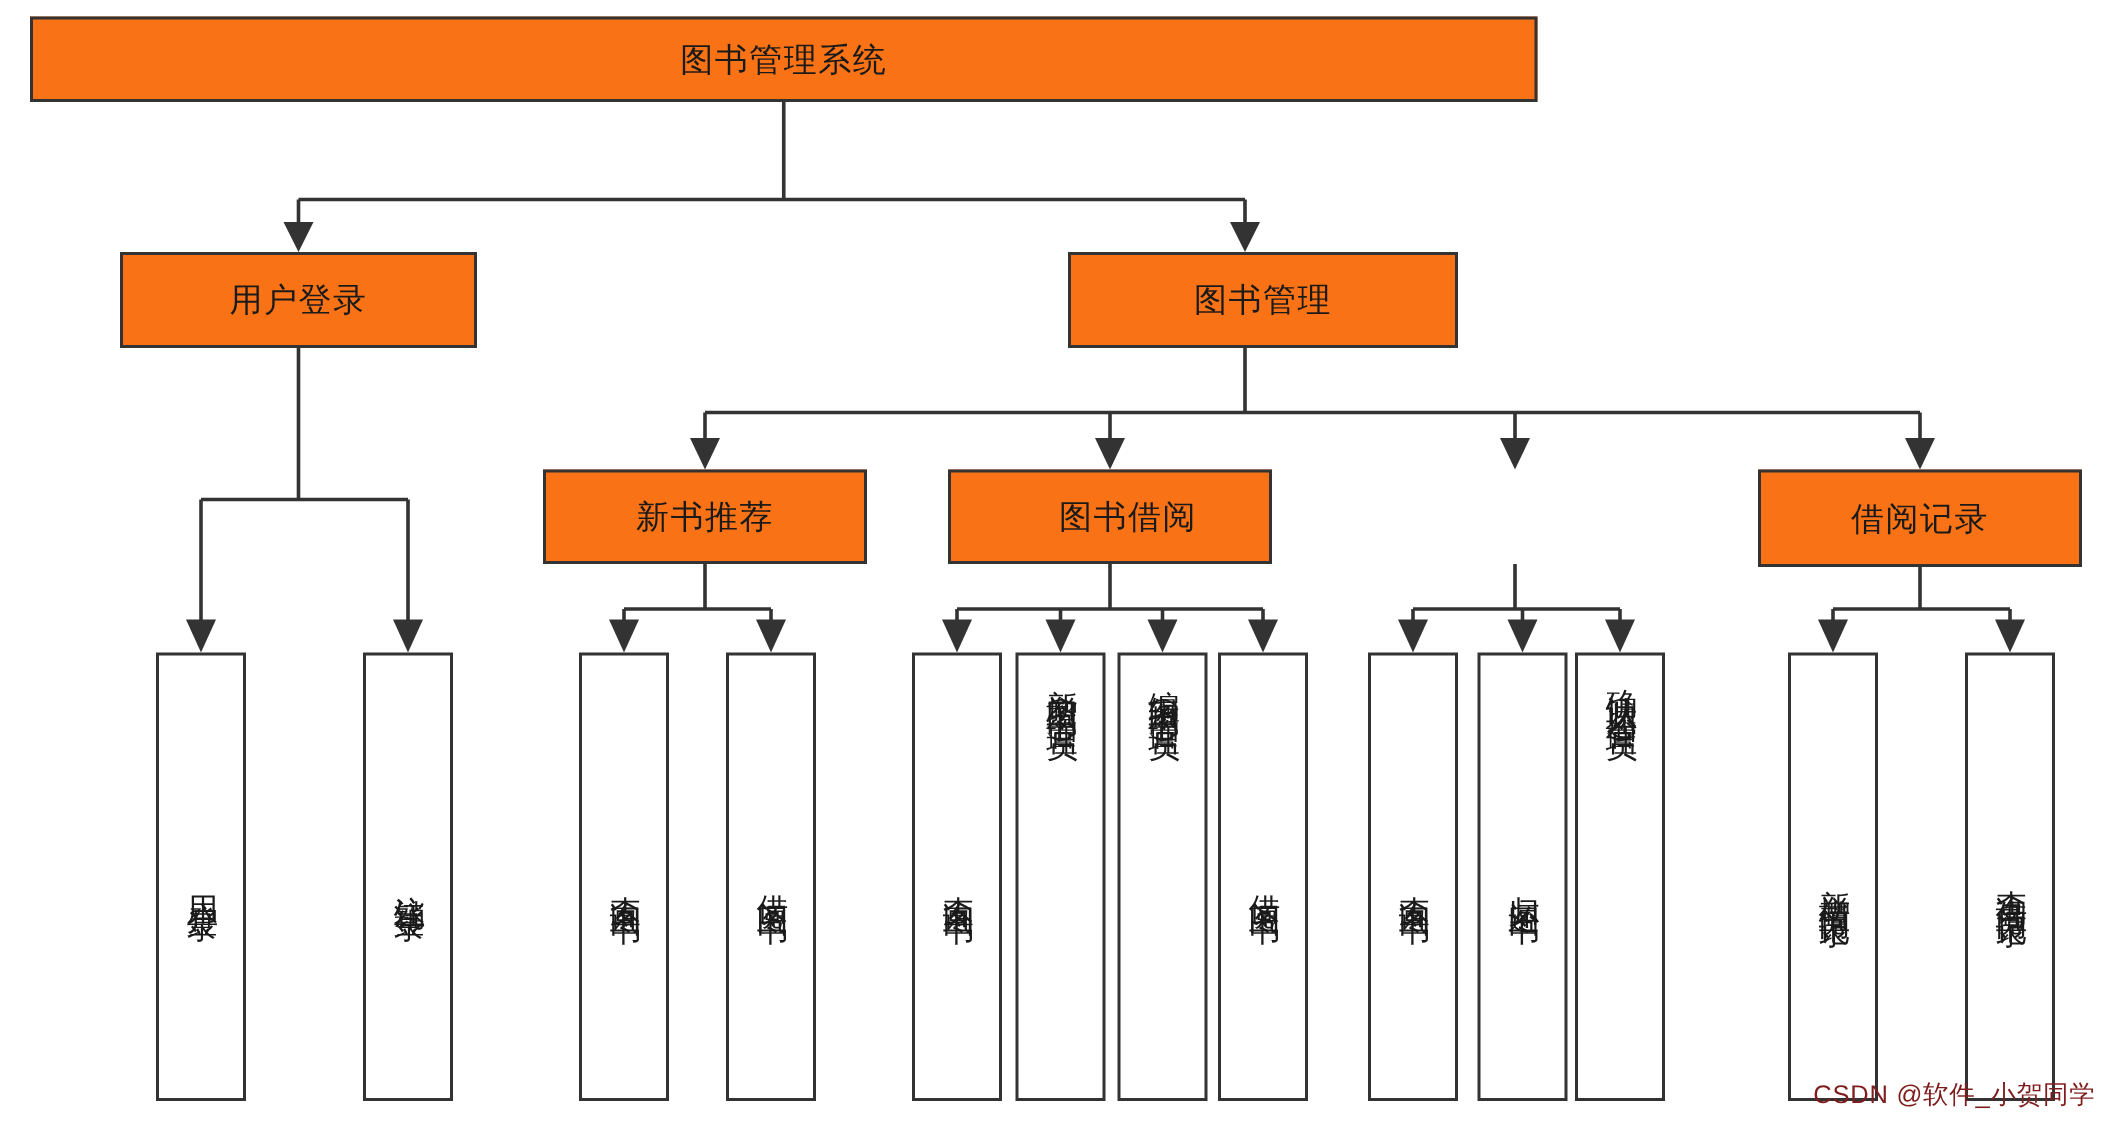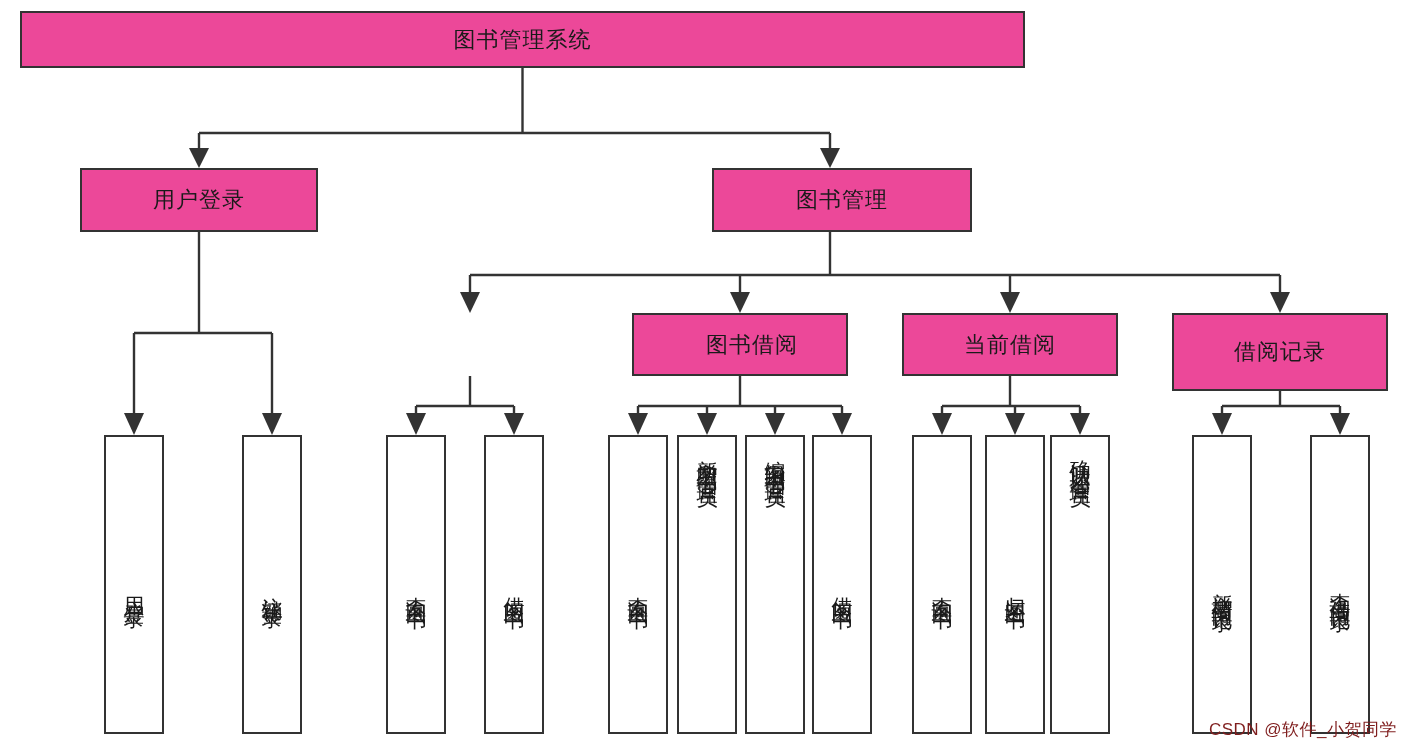--- a/index.html
+++ b/index.html
@@ -69,21 +69,21 @@
     font-size: 17px;
     color: #7f1d1d;
     letter-spacing: 0.5px;
     white-space: nowrap;
     user-select: none;
   }
   .box-overlay {
     position: absolute;
     box-sizing: border-box;
     border: 2.4px solid #333333;
-    background: #ec4899;
+    background: #f97316;
     display: flex;
     align-items: center;
     justify-content: center;
     font-family: "Liberation Sans", sans-serif;
     font-size: 22px;
     color: #1a1a1a;
     letter-spacing: 1px;
   }
 </style>
 </head>
@@ -159,27 +159,27 @@
     <span>图书管理系统</span>
   </div>
 
   <div class="box-overlay" id="node-l2-0" style="left: 80px; top: 168px; width: 238px; height: 64px;">
     <span>用户登录</span>
   </div>
   <div class="box-overlay" id="node-l2-1" style="left: 712px; top: 168px; width: 260px; height: 64px;">
     <span>图书管理</span>
   </div>
 
+  <div class="box-overlay" id="node-l3-0" style="left: 362px; top: 313px; width: 216px; height: 63px;">
+    <span>新书推荐</span>
+  </div>
   <div class="box-overlay" id="node-l3-1" style="left: 632px; top: 313px; width: 216px; height: 63px; padding-left: 24px;">
     <span>图书借阅</span>
   </div>
-  <div class="box-overlay" id="node-l3-2" style="left: 902px; top: 313px; width: 216px; height: 63px;">
-    <span>当前借阅</span>
-  </div>
-  <div class="box-overlay" id="node-l3-3" style="left: 1172px; top: 313px; width: 216px; height: 78px;">
+  <div class="box-overlay" id="node-l3-3" style="left: 1172px; top: 313px; width: 216px; height: 65px;">
     <span>借阅记录</span>
   </div>
 
   <div class="leaf-box center" id="leaf-0" style="left: 104px; top: 435px; width: 60px; height: 299px;">
     <span class="vtext">用户登录</span>
   </div>
   <div class="leaf-box center" id="leaf-1" style="left: 242px; top: 435px; width: 60px; height: 299px;">
     <span class="vtext">注销登录</span>
   </div>
   <div class="leaf-box center" id="leaf-2" style="left: 386px; top: 435px; width: 60px; height: 299px;">

